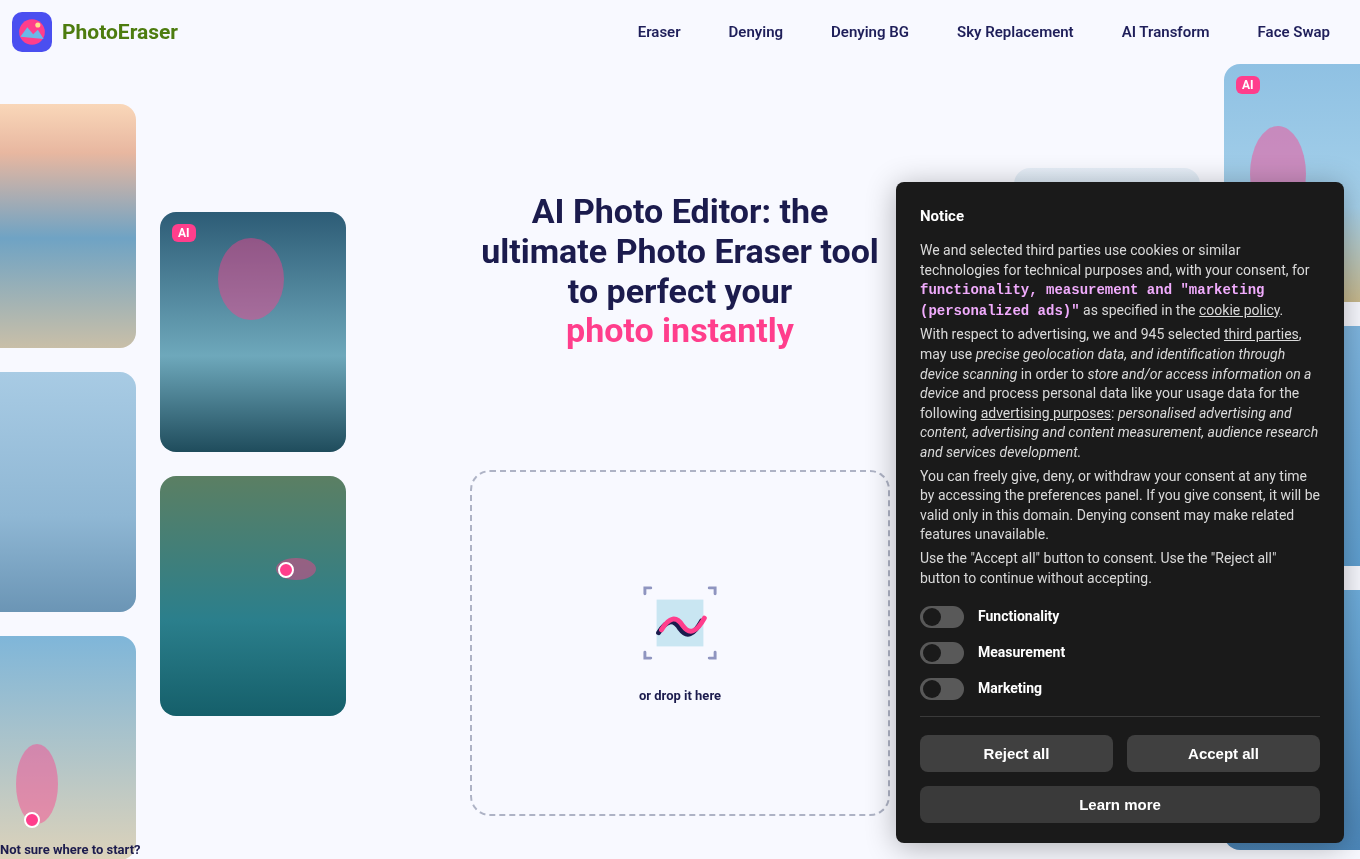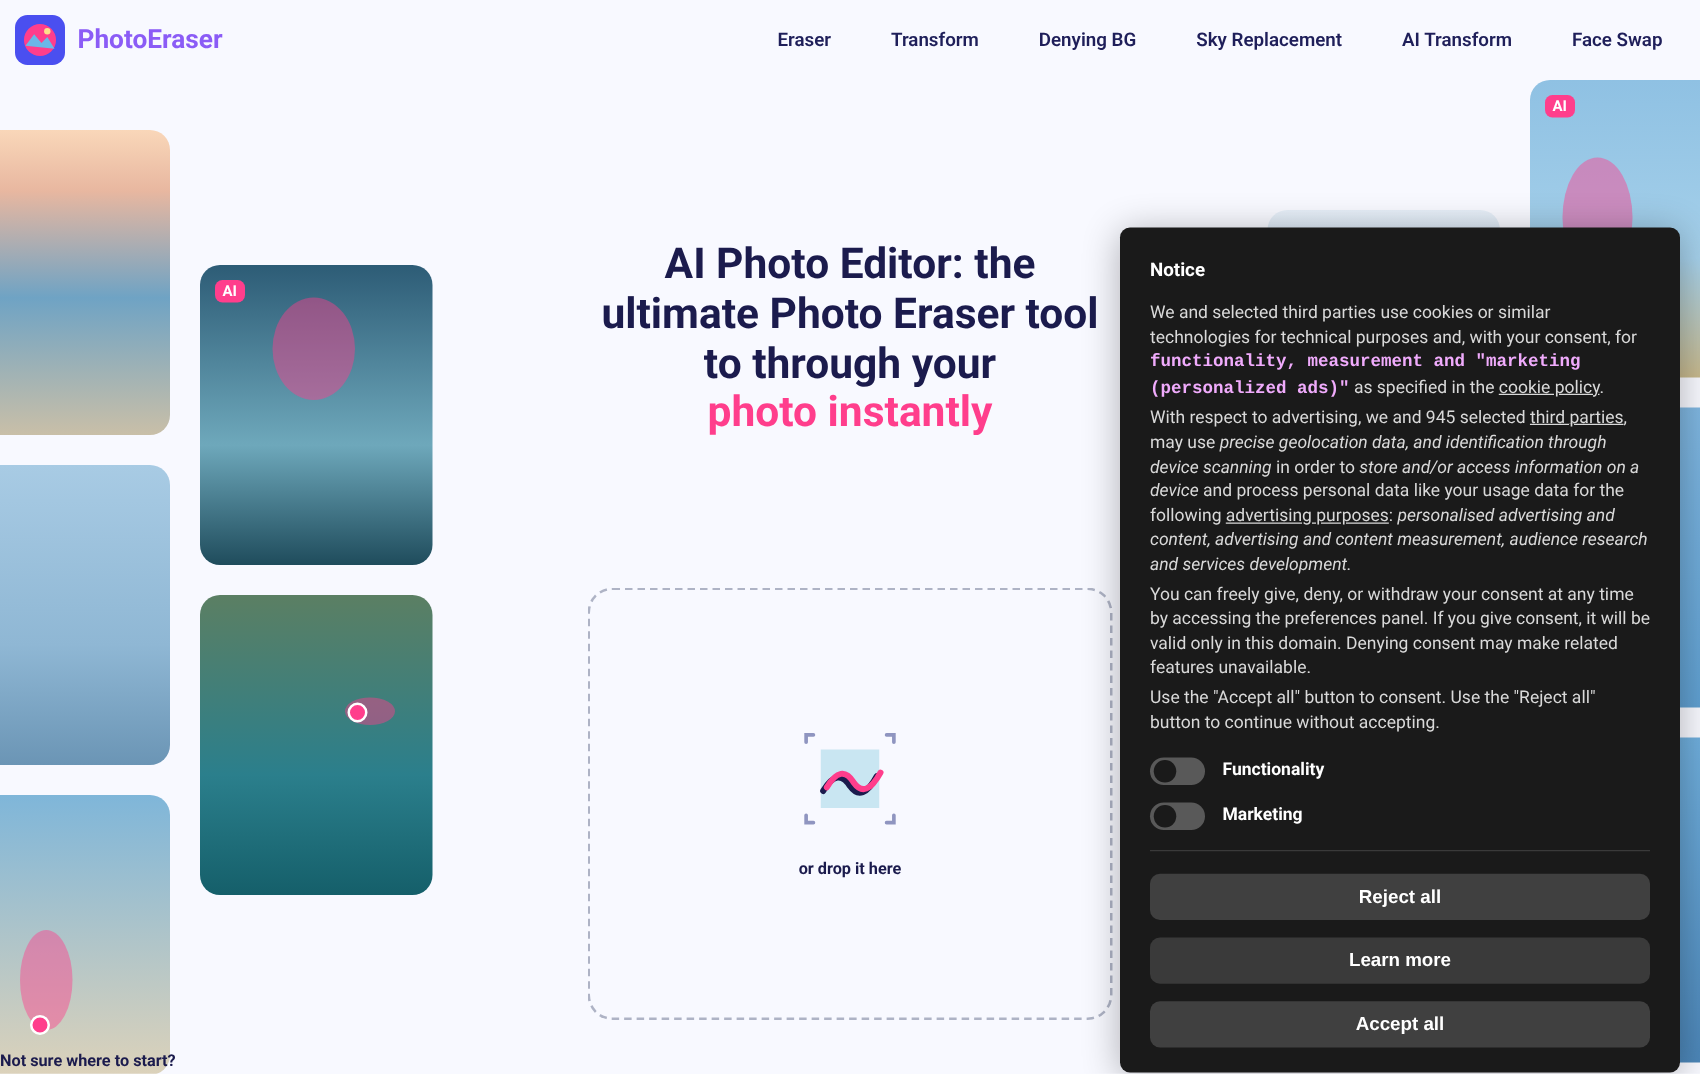--- a/index.html
+++ b/index.html
@@ -31,21 +31,21 @@
 .logo-icon {
   width: 40px; height: 40px;
   border-radius: 10px;
   background: #4a4ff0;
   display: flex; align-items: center; justify-content: center;
 }
 .logo-icon svg { width: 28px; height: 28px; }
 .logo-text {
   font-size: 21px;
   font-weight: 700;
-  color: #8b5cf6;
+  color: #4d7c0f;
 }
 .nav {
   margin-left: auto;
   display: flex;
   gap: 48px;
   padding-right: 18px;
 }
 .nav a {
   font-size: 15px;
   font-weight: 600;
@@ -223,21 +223,21 @@
       <svg viewBox="0 0 24 24">
           <circle cx="12" cy="12" r="11" fill="#ff3e8c"></circle>
           <path d="M2 16 L8 8 L13 14 L17 10 L22 18 Z" fill="#6bb7e8"></path>
           <circle cx="17" cy="6" r="2.2" fill="#ffe08a"></circle>
         </svg>
     </span>
     <span class="logo-text">PhotoEraser</span>
   </div>
   <nav class="nav">
     <a>Eraser</a>
-    <a>Transform</a>
+    <a>Denying</a>
     <a>Denying BG</a>
     <a>Sky Replacement</a>
     <a>AI Transform</a>
     <a>Face Swap</a>
   </nav>
 </header>
 
 <div class="img-col col-l-outer">
   <div class="thumb t1">
     
@@ -269,21 +269,21 @@
     <span class="brush-blob" style="left:26px;top:62px;width:56px;height:96px;"></span>
   </div>
   <div class="thumb t9"></div>
   <div class="thumb t10"></div>
 </div>
 
 <div class="hero">
   <h1>
     <span>AI Photo Editor: the</span><br>
     <span>ultimate Photo Eraser tool</span><br>
-    <span>to through your</span><br>
+    <span>to perfect your</span><br>
     <span class="accent">photo instantly</span>
   </h1>
 </div>
 
 <div class="upload-box">
   <span class="upload-icon">
     <svg viewBox="0 0 80 80">
       <path d="M10 4 H4 V10 M70 4 H76 V10 M10 76 H4 V70 M70 76 H76 V70" stroke="#8f95c0" stroke-width="3" fill="none" stroke-linecap="round"></path>
       <rect x="16" y="16" width="48" height="48" fill="#c9e6f2"></rect>
       <path d="M18 50 Q30 30 40 46 Q50 60 62 38" stroke="#1b1b4d" stroke-width="5" fill="none" stroke-linecap="round"></path>
@@ -307,22 +307,26 @@
     <p>You can freely give, deny, or withdraw your consent at any time by accessing the preferences panel. If you give consent, it will be valid only in this domain. Denying consent may make related features unavailable.</p>
     <p>Use the "Accept all" button to consent. Use the "Reject all" button to continue without accepting.</p>
 
     <div class="toggles">
       <div class="toggle-row">
         <div class="switch"></div>
         <span class="toggle-label">Functionality</span>
       </div>
       <div class="toggle-row">
         <div class="switch"></div>
+        <span class="toggle-label">Measurement</span>
+      </div>
+      <div class="toggle-row">
+        <div class="switch"></div>
         <span class="toggle-label">Marketing</span>
       </div>
     </div>
   </div>
   <div class="cookie-actions">
     <button class="btn-pill btn-primary">Reject all</button>
+    <button class="btn-pill btn-primary">Accept all</button>
     <button class="btn-pill btn-secondary">Learn more</button>
-    <button class="btn-pill btn-primary">Accept all</button>
   </div>
 </div>
 
 </body></html>

